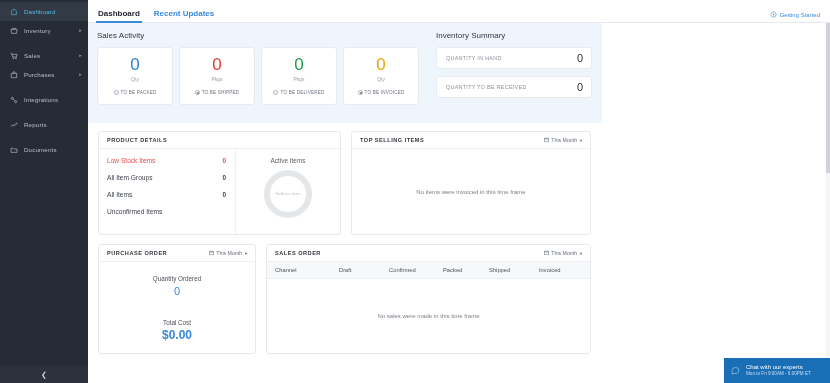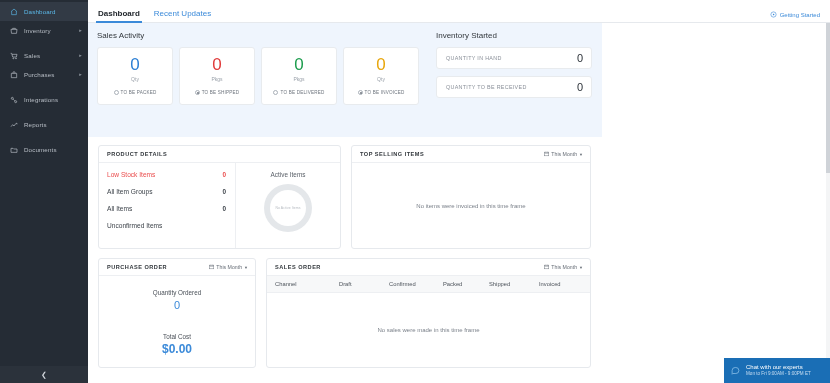--- a/index.html
+++ b/index.html
@@ -59,40 +59,41 @@
     border-bottom: 1px solid #e6e9ed;
     display: flex; align-items: flex-end;
     padding-left: 10px;
     background: #fff;
     position: relative;
   }
   .tab {
     font-size: 8px; color: #33383d; padding: 0 0 4px 0;
     margin-right: 14px; cursor: pointer; position: relative;
     line-height: 1;
+    font-weight: bold;
   }
   .tab.active { color: #23282e; font-weight: bold; }
   .tab.active::after {
     content: ""; position: absolute; left: -2px; right: -2px; bottom: -1px;
     height: 2px; background: #3b8ad9;
   }
   .tab.link { color: #3b8ad9; }
   .getting-started {
     position: absolute; right: 10px; bottom: 4px;
     display: flex; align-items: center; gap: 3px;
     color: #3b8ad9; font-size: 6px; cursor: pointer;
   }
   .gs-ico svg { width: 7px; height: 7px; display:block; }
 
   
   .band {
     position: relative;
     background: #eff5fd;
     width: 514px;
-    height: 114px;
+    height: 100px;
     display: flex;
   }
   .band-right-fill {
     position: absolute; left: 514px; top: 0; width: 228px; height: 105px;
     background: #ffffff;
   }
 
   .sales-activity { width: 340px; padding: 8px 0 0 9px; }
   .inv-summary { width: 174px; padding: 8px 10px 0 8px; }
 
@@ -384,21 +385,21 @@
             <div class="st">
               <span class="radio on"></span>
               <span>TO BE INVOICED</span>
             </div>
           </div>
 
         </div>
       </section>
 
       <section class="inv-summary">
-        <div class="sec-title">Inventory Started</div>
+        <div class="sec-title">Inventory Summary</div>
         <div class="inv-row">
           <span class="inv-label">QUANTITY IN HAND</span>
           <span class="inv-val">0</span>
         </div>
         <div class="inv-row">
           <span class="inv-label">QUANTITY TO BE RECEIVED</span>
           <span class="inv-val">0</span>
         </div>
       </section>
     </div>

